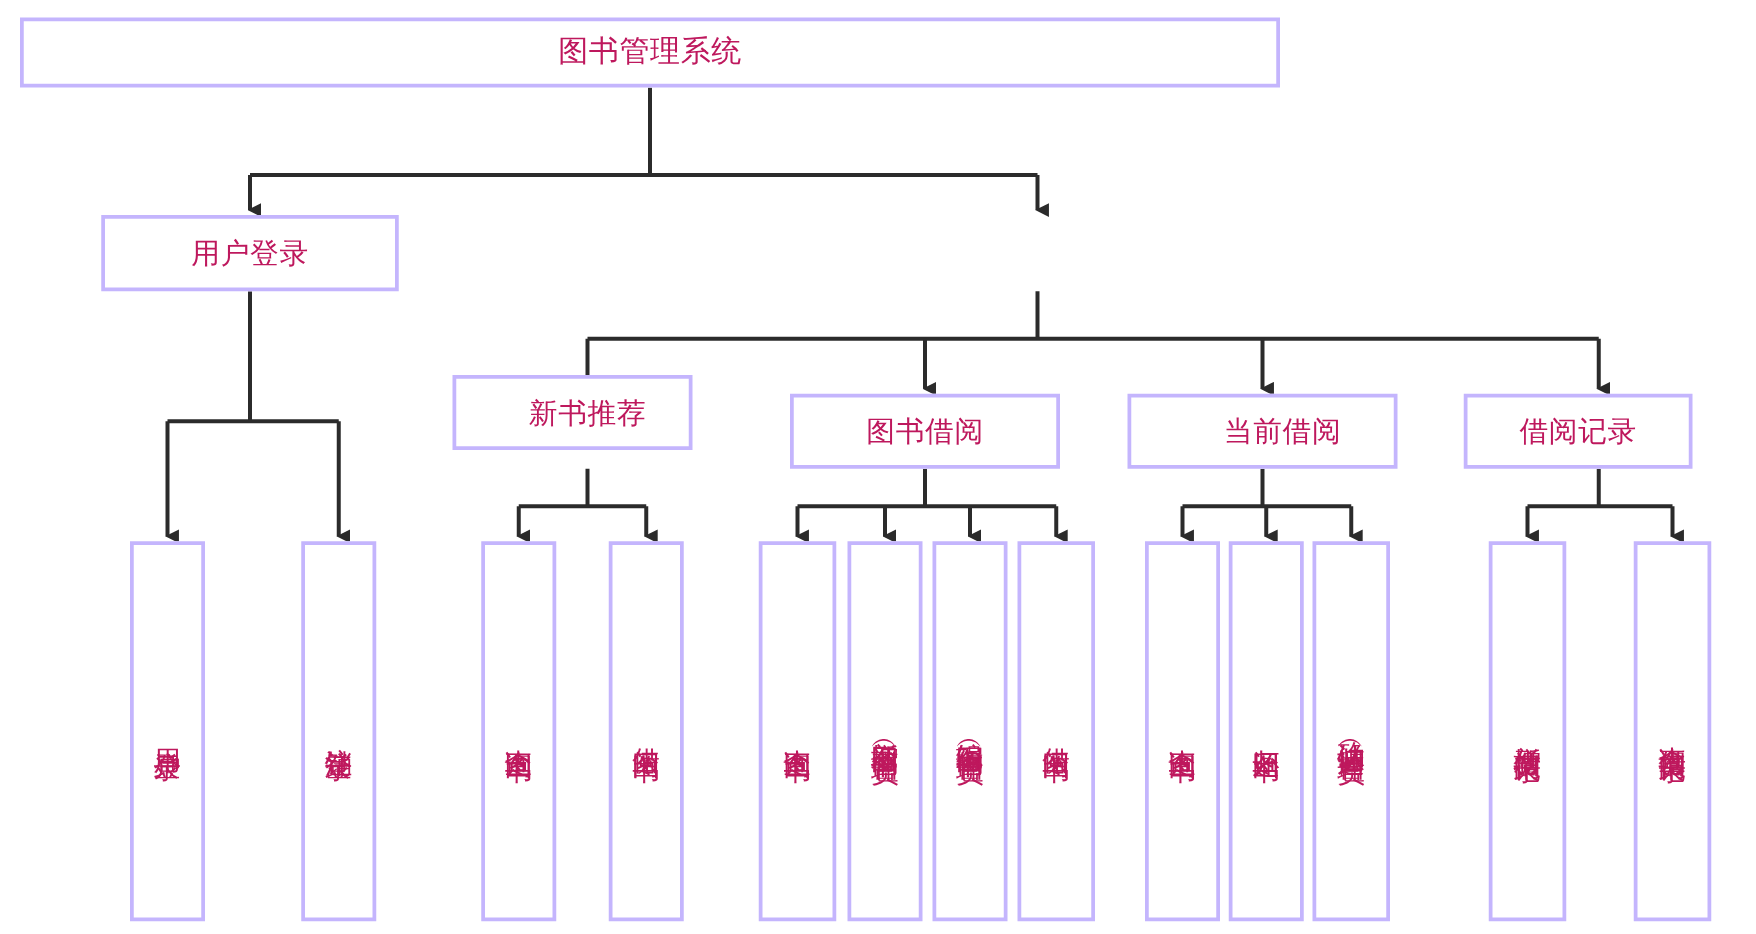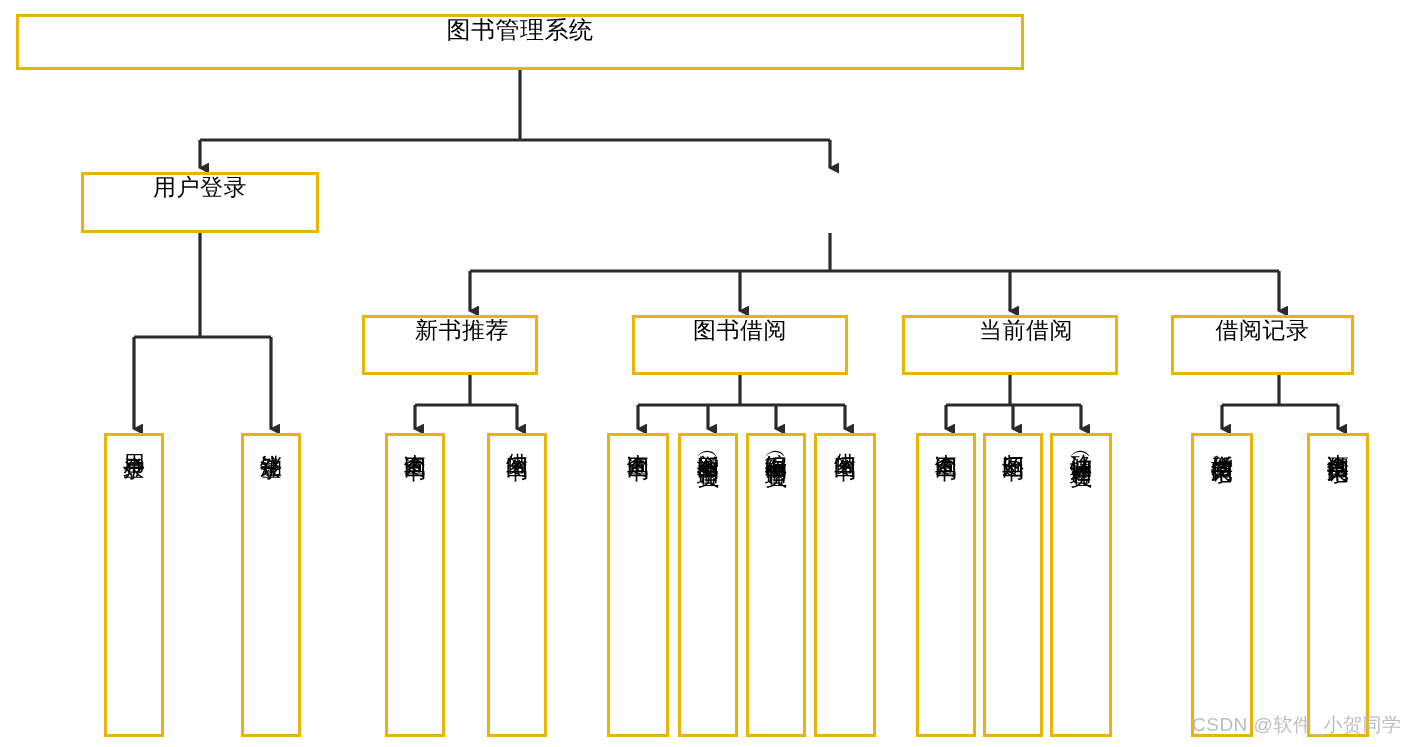--- a/index.html
+++ b/index.html
@@ -13,25 +13,26 @@
   #canvas {
     position: relative;
     width: 1405px;
     height: 747px;
     background: #ffffff;
     overflow: hidden;
   }
   .node {
     position: absolute;
     box-sizing: border-box;
-    border: 3px solid #eab308;
+    border: 3px solid #c4b5fd;
     background: #ffffff;
     display: flex;
+    align-items: center;
     justify-content: center;
-    color: #000000;
+    color: #be185d;
     line-height: 1.08;
   }
   .node.h {
     font-size: 23px;
     letter-spacing: 0.5px;
   }
   .node.v {
     font-size: 22px;
   }
   .node.v .vtext {
@@ -120,21 +121,21 @@
   </svg>
 
   <div class="node h root" style="left:16px; top:14px; width:1008px; height:56px;">
     <span>图书管理系统</span>
   </div>
 
   <div class="node h" style="left:81px; top:172px; width:238px; height:61px;">
     <span>用户登录</span>
   </div>
 
-  <div class="node h" style="left:362px; top:315px; width:176px; height:60px;padding-left:24px;">
+  <div class="node h" style="left:362px; top:300px; width:192px; height:60px;padding-left:24px;">
     <span>新书推荐</span>
   </div>
   <div class="node h" style="left:632px; top:315px; width:216px; height:60px;">
     <span>图书借阅</span>
   </div>
   <div class="node h" style="left:902px; top:315px; width:216px; height:60px;padding-left:32px;">
     <span>当前借阅</span>
   </div>
   <div class="node h" style="left:1171px; top:315px; width:183px; height:60px;">
     <span>借阅记录</span>
@@ -177,15 +178,14 @@
     <span class="vtext">确认归还（管理员）</span>
   </div>
 
   <div class="node v" style="left:1191px; top:433px; width:62px; height:304px;">
     <span class="vtext">新增借阅记录</span>
   </div>
   <div class="node v" style="left:1307px; top:433px; width:62px; height:304px;">
     <span class="vtext">查询借阅记录</span>
   </div>
 
-  <div class="watermark">CSDN @软件_小贺同学</div>
 
 </div>
 
 </body></html>

